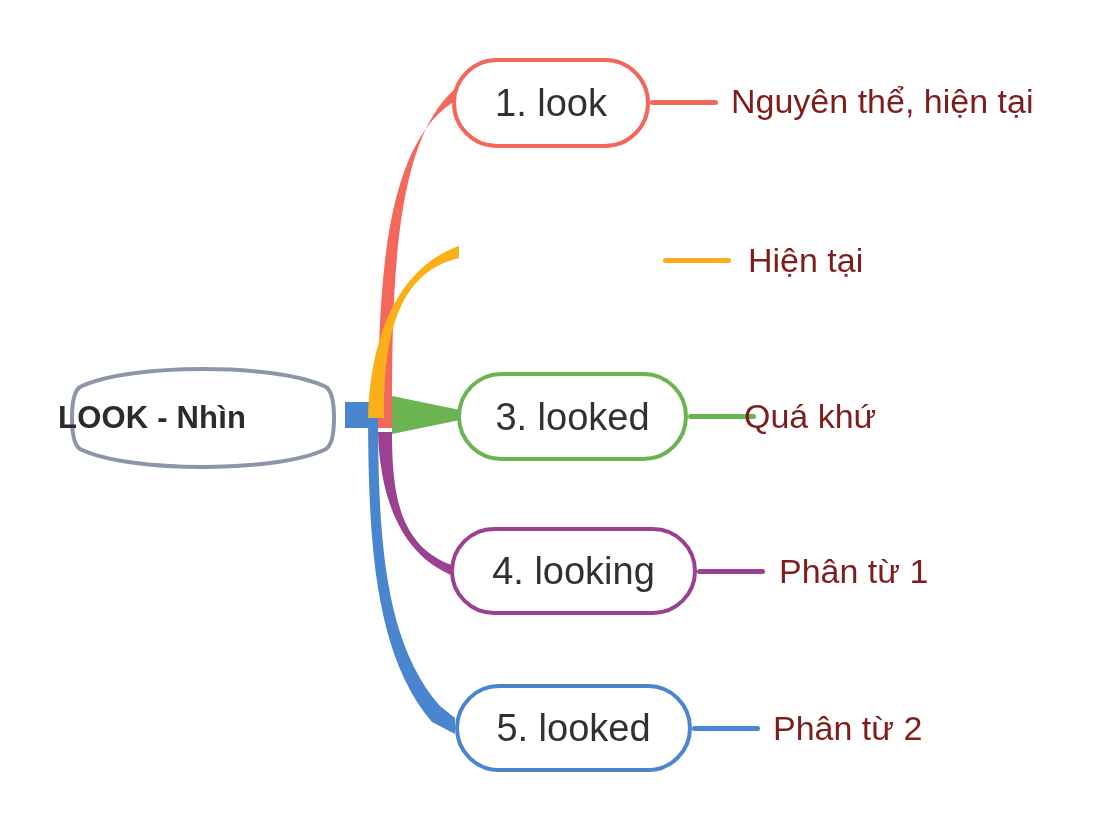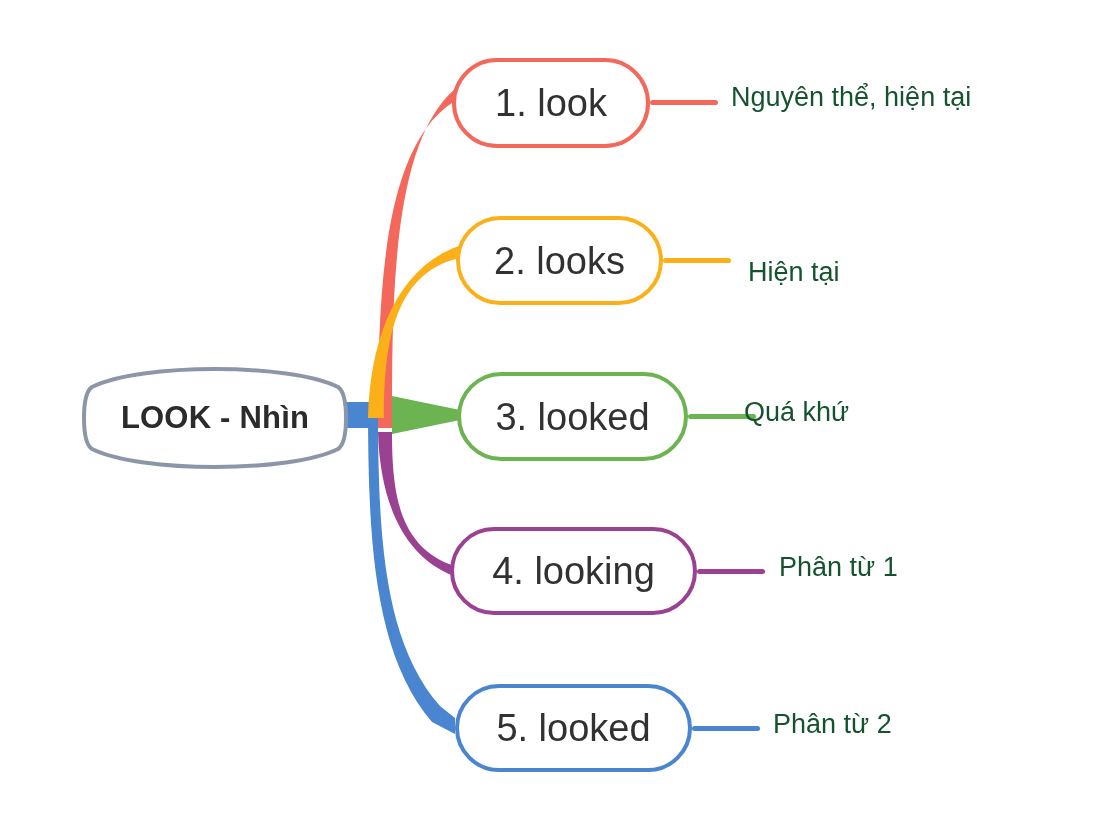--- a/index.html
+++ b/index.html
@@ -25,28 +25,28 @@
     left: 0;
     top: 0;
     width: 1110px;
     height: 832px;
     pointer-events: none;
   }
 
   
   .root-node {
     position: absolute;
-    left: 70px;
+    left: 58px;
     top: 357px;
     width: 290px;
     height: 122px;
     box-sizing: border-box;
     display: flex;
     align-items: center;
-    justify-content: center;
+    justify-content: flex-start;
   }
   .root-node .root-shape {
     position: absolute;
     left: 0; top: 0;
     width: 100%; height: 100%;
   }
   .root-label {
     position: relative;
     z-index: 2;
     font-size: 31px;
@@ -72,22 +72,22 @@
   .node-label {
     font-size: 38px;
     color: #313131;
     white-space: nowrap;
     line-height: 1;
   }
 
   
   .leaf {
     position: absolute;
-    font-size: 27px;
-    color: #14532d;
+    font-size: 34px;
+    color: #7f1d1d;
     white-space: nowrap;
     line-height: 1;
     z-index: 3;
   }
 
   
   .tail {
     position: absolute;
     height: 5px;
     border-radius: 3px;
@@ -144,24 +144,21 @@
     <span class="root-label">LOOK - Nhìn</span>
   </div>
 
   <div class="tail" style="left:650px; top:100px; width:68px; background:#f4685c;"></div>
   <div class="node" style="left:452px; top:58px; width:198px; height:90px; border-color:#f4685c;">
     <span class="node-label">1. look</span>
   </div>
   <div class="leaf" style="left:731px; top:84px;">Nguyên thể, hiện tại</div>
 
   <div class="tail" style="left:663px; top:258px; width:68px; background:#fbb01a;"></div>
-  <div class="node" style="left:456px; top:216px; width:207px; height:89px; border-color:#fbb01a;">
-    <span class="node-label">2. looks</span>
-  </div>
-  <div class="leaf" style="left:748px; top:243px;margin-top:16px;">Hiện tại</div>
+  <div class="leaf" style="left:748px; top:243px;">Hiện tại</div>
 
   <div class="tail" style="left:688px; top:414px; width:68px; background:#6cb452;"></div>
   <div class="node" style="left:457px; top:372px; width:231px; height:89px; border-color:#6cb452;">
     <span class="node-label">3. looked</span>
   </div>
   <div class="leaf" style="left:744px; top:399px;">Quá khứ</div>
 
   <div class="tail" style="left:697px; top:569px; width:68px; background:#9b4191;"></div>
   <div class="node" style="left:450px; top:527px; width:247px; height:88px; border-color:#9b4191;">
     <span class="node-label">4. looking</span>

